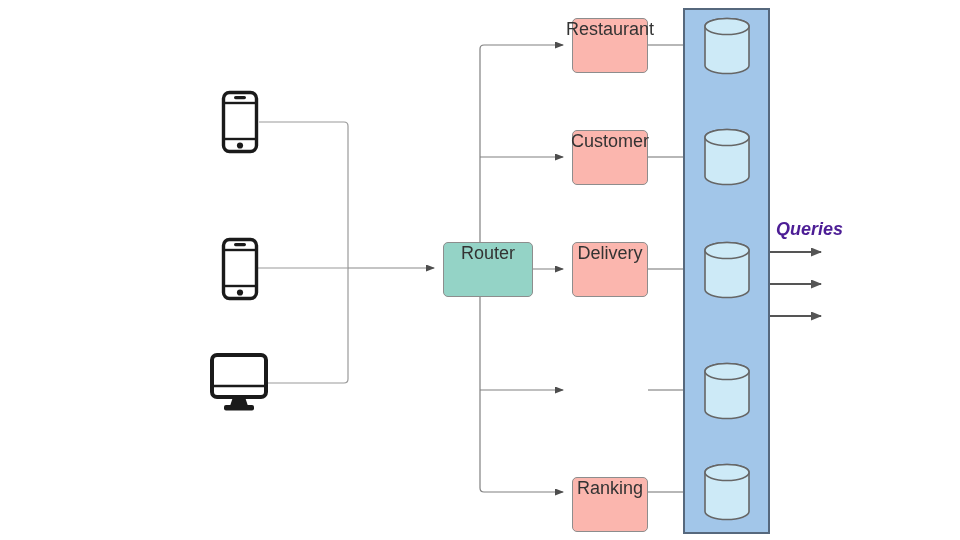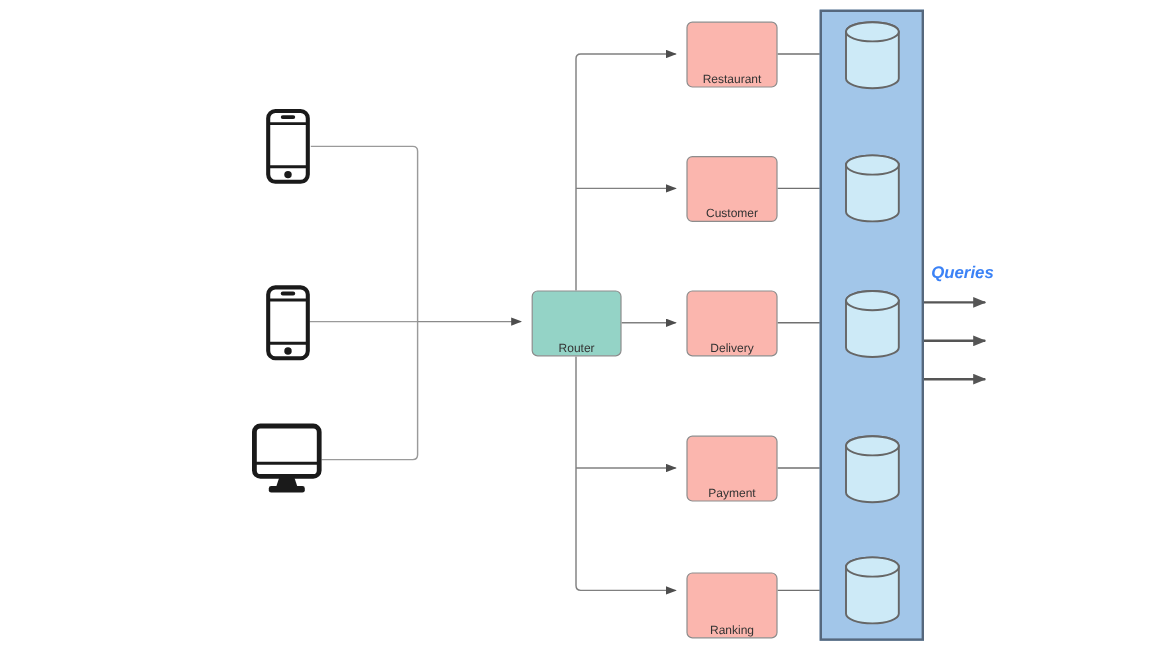--- a/index.html
+++ b/index.html
@@ -2,25 +2,25 @@
 <html style="--router-fill: #94d3c6; --service-fill: #fbb6ae; --band-fill: #a2c6e9;"><head>
 <meta charset="utf-8">
 <style>
   html,body{margin:0;padding:0;background:#fff;}
   .canvas{
     position:relative;width:960px;height:540px;background:#fff;overflow:hidden;
     font-family:"Liberation Sans", sans-serif;
   }
   .connectors{position:absolute;left:0;top:0;width:960px;height:540px;z-index:1;}
   .node{
-    position:absolute;z-index:2;display:flex;align-items:flex-end;justify-content:center;
+    position:absolute;z-index:2;display:flex;align-items:flex-start;justify-content:center;
     border:1px solid #8d8d8d;border-radius:5px;box-sizing:border-box;
-    font-size:10px;color:#333;
+    font-size:18px;color:#333;
   }
-  .router{left:443px;top:242px;width:75px;height:55px;background:var(--router-fill,#94d3c6);}
+  .router{left:443px;top:242px;width:90px;height:55px;background:var(--router-fill,#94d3c6);}
   .service{left:572px;width:76px;height:55px;background:var(--service-fill,#fbb6ae);}
   .svc-0{top:18px;}
   .svc-1{top:130px;}
   .svc-2{top:242px;}
   .svc-3{top:363px;}
   .svc-4{top:465px;margin-top:12px;}
   .band{
     position:absolute;left:683px;top:8px;width:87px;height:526px;z-index:1;
     background:var(--band-fill,#a2c6e9);border:2px solid #56687d;box-sizing:border-box;
   }
@@ -29,21 +29,21 @@
   .phone-2{left:221px;top:237px;}
   .desktop{left:209px;top:352px;}
   .cyl{position:absolute;left:703px;width:48px;height:58px;z-index:2;}
   .cyl-0{top:17px;}
   .cyl-1{top:128px;}
   .cyl-2{top:241px;}
   .cyl-3{top:362px;}
   .cyl-4{top:463px;}
   .queries-label{
     position:absolute;left:776px;top:219px;z-index:2;
-    font-size:14px;font-weight:bold;font-style:italic;color:#3b82f6;
+    font-size:18px;font-weight:bold;font-style:italic;color:#4c1d95;
   }
 </style>
 </head>
 <body>
 
 <div class="canvas">
 
   <svg class="connectors" viewBox="0 0 960 540" xmlns="http://www.w3.org/2000/svg">
     <defs>
       <marker id="arr" markerWidth="9" markerHeight="7" refX="8" refY="3.5" orient="auto" markerUnits="userSpaceOnUse">
@@ -118,23 +118,20 @@
 
   <div class="node service svc-0">
     <span>Restaurant</span>
   </div>
   <div class="node service svc-2">
     <span>Delivery</span>
   </div>
   <div class="node service svc-1">
     <span>Customer</span>
   </div>
-  <div class="node service svc-3">
-    <span>Payment</span>
-  </div>
   <div class="node service svc-4">
     <span>Ranking</span>
   </div>
 
   <div class="cyl cyl-0">
     <svg width="48" height="58" viewBox="0 0 48 58">
       <path d="M2,9.5 v39 a22,8 0 0 0 44,0 v-39 a22,8 0 0 0 -44,0" fill="#cdeaf7" stroke="#666" stroke-width="1.6"></path>
       <ellipse cx="24" cy="9.5" rx="22" ry="8" fill="#cdeaf7" stroke="#666" stroke-width="1.6"></ellipse>
     </svg>
   </div>

